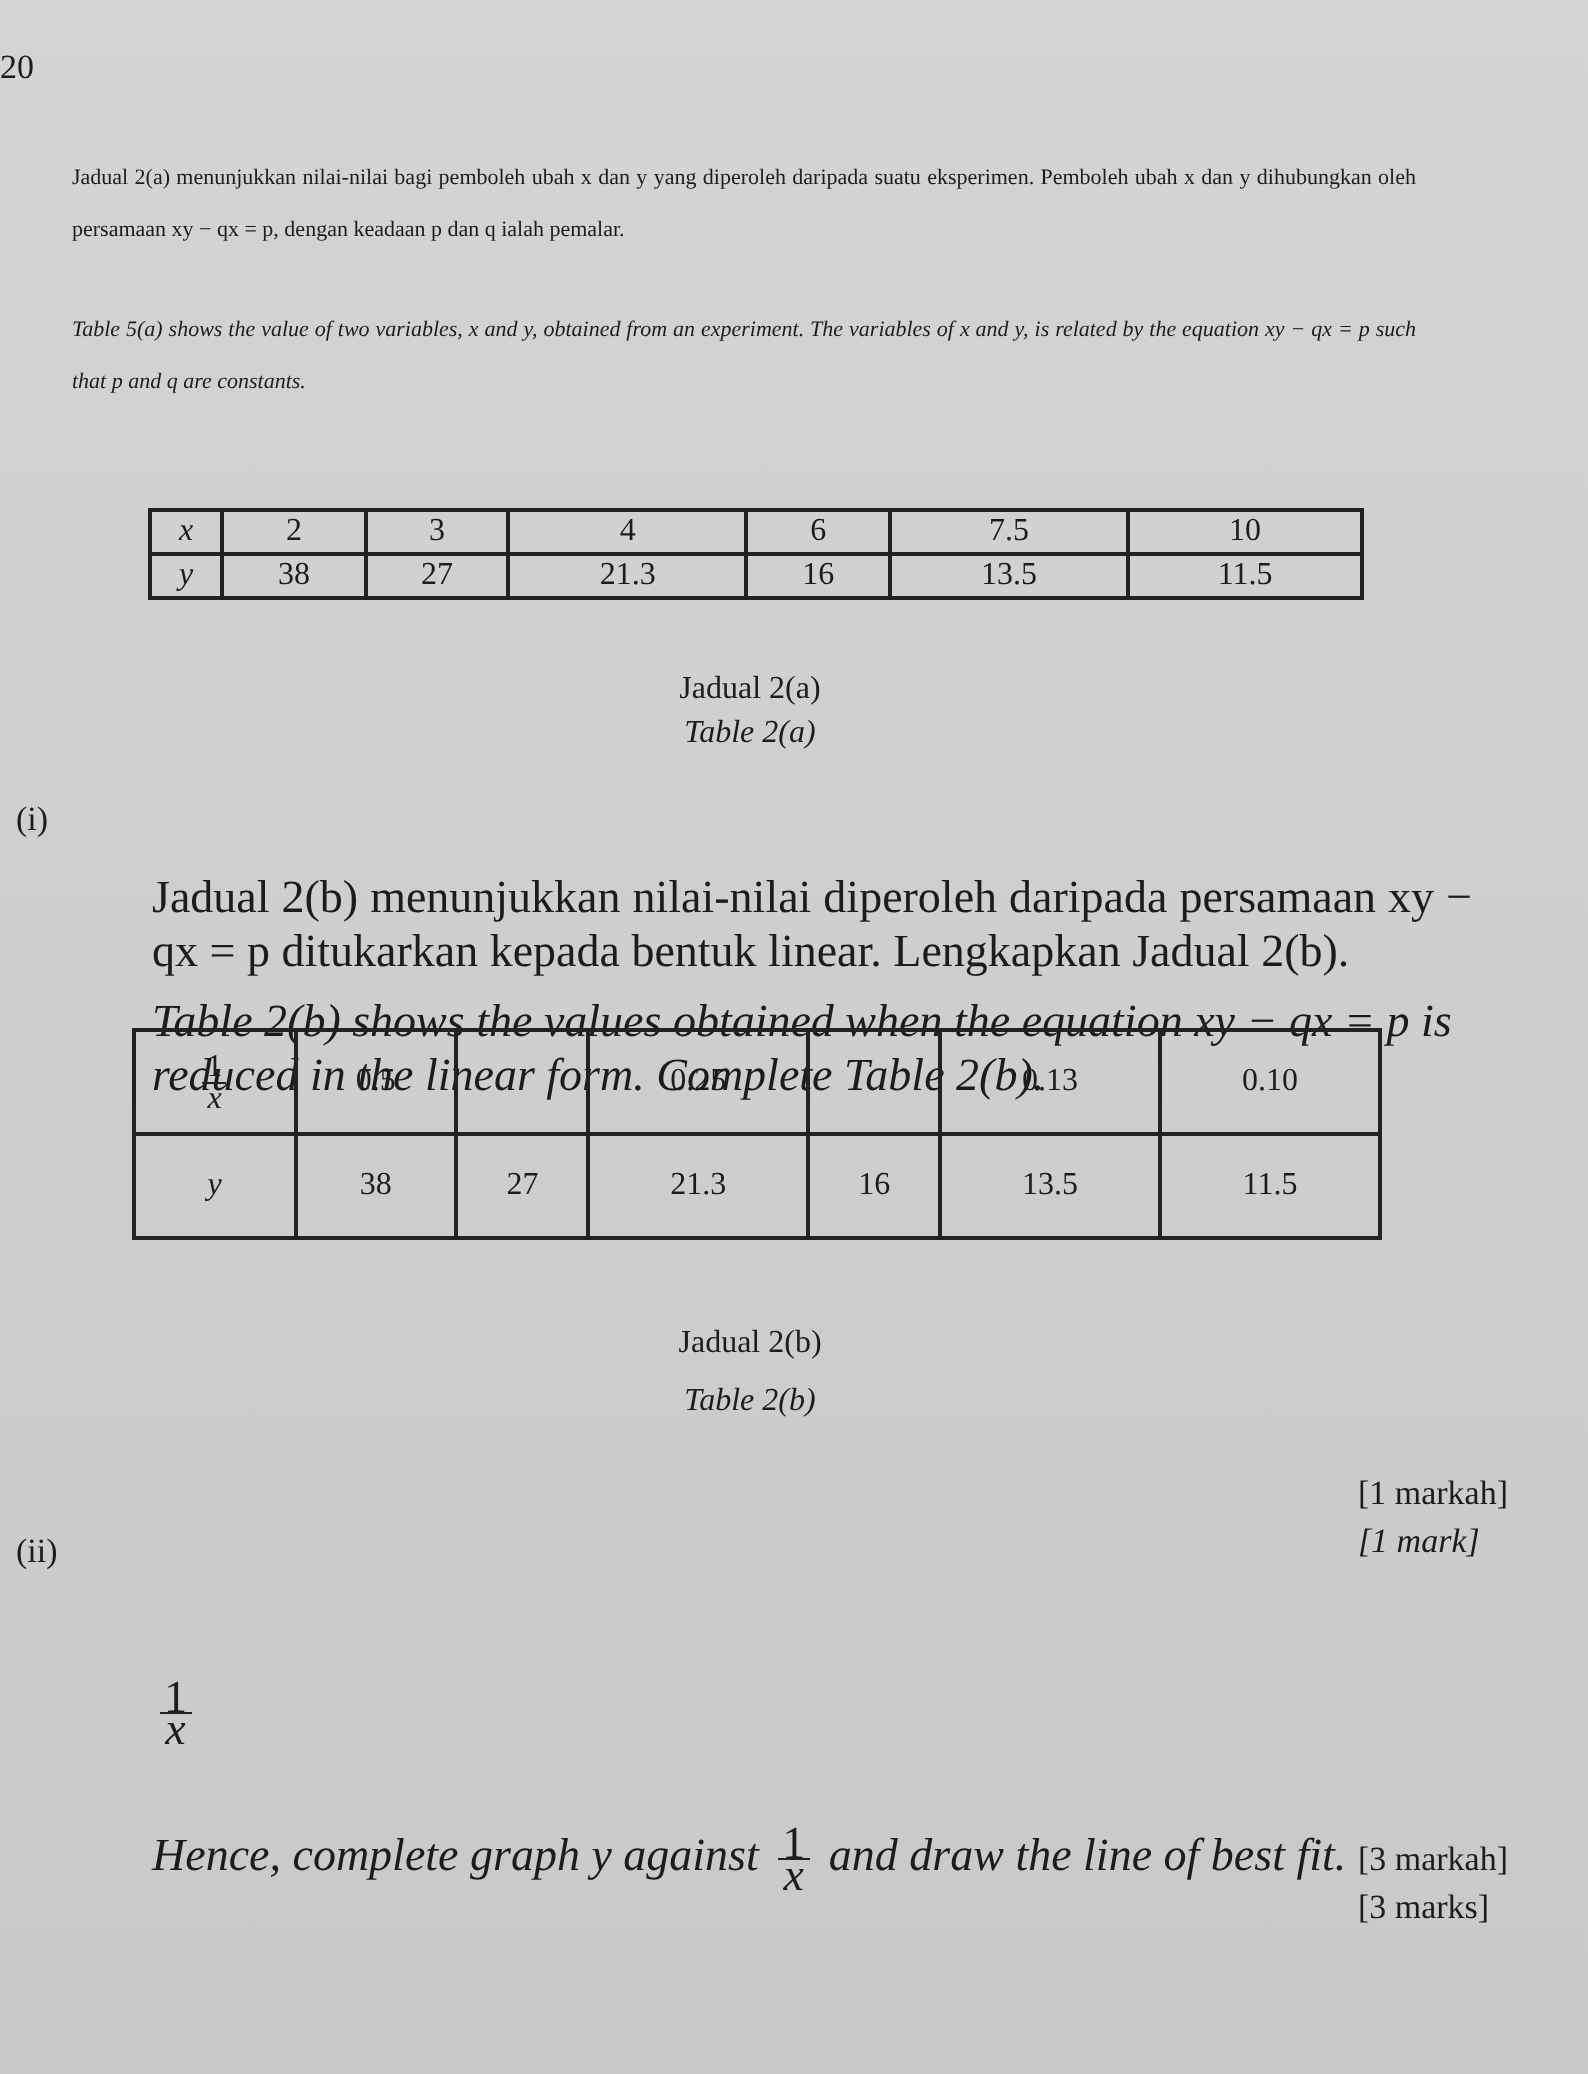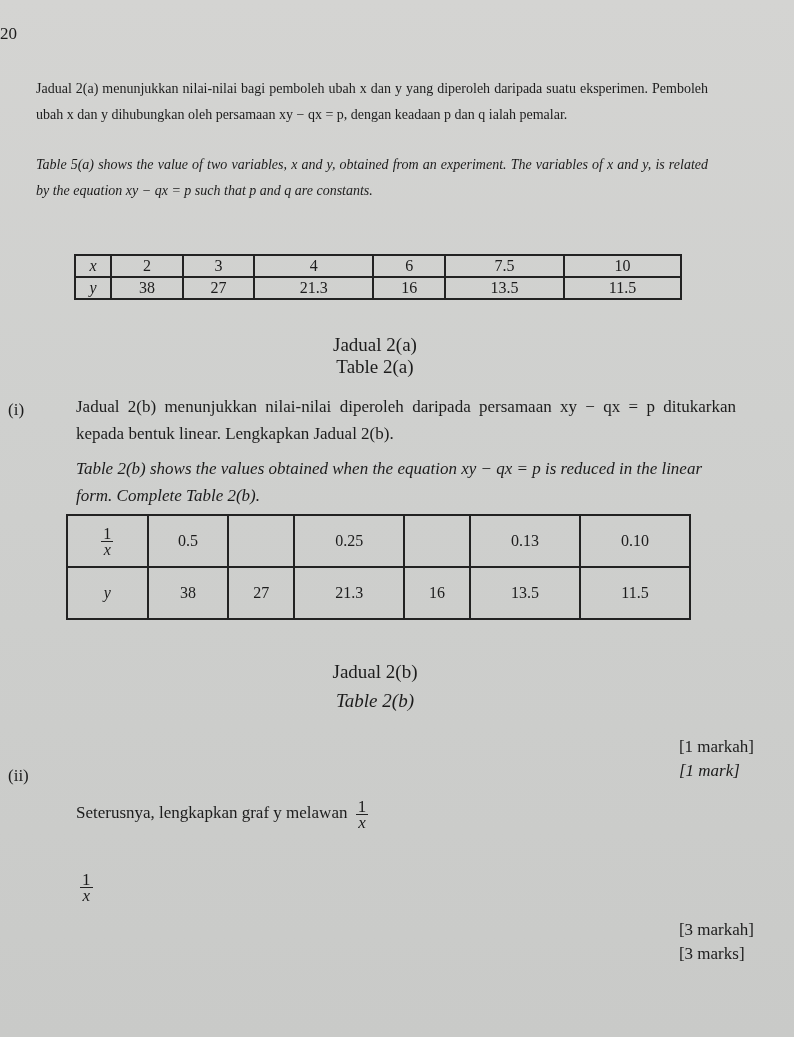--- a/index.html
+++ b/index.html
@@ -4,33 +4,33 @@
 <style>
   html, body { margin: 0; padding: 0; }
   body {
     width: 794px; height: 1037px; overflow: hidden;
     background: linear-gradient(180deg, #d4d4d2 0%, #cfd0ce 40%, #c9cac8 100%);
     color: #1c1c1c;
     font-family: "Liberation Serif", serif;
     position: relative;
   }
   .page-number { position: absolute; top: 24px; left: 0; width: 700px; font-size: 17px; }
-  .para { position: absolute; left: 36px; width: 672px; font-size: 14px; line-height: 26px; }
+  .para { position: absolute; left: 36px; width: 672px; font-size: 11px; line-height: 26px; }
   .para.bm { top: 76px; text-align: justify; }
   .para.en { top: 152px; font-style: italic; text-align: justify; }
   .math { font-style: italic; }
   table.data { position: absolute; border-collapse: collapse; font-size: 16px; }
   table.data td { border: 2px solid #222; text-align: center; padding: 0; }
   #table-a { top: 254px; left: 74px; width: 608px; }
   #table-a td { height: 20px; }
   #table-b { top: 514px; left: 66px; width: 625px; }
   #table-b td { height: 50px; }
-  .caption { position: absolute; left: 0; width: 750px; text-align: center; font-size: 19px; line-height: 22px; }
+  .caption { position: absolute; left: 0; width: 750px; text-align: center; font-size: 16px; line-height: 22px; }
   .q-label { position: absolute; left: 8px; font-size: 17px; }
-  .q-text { position: absolute; left: 76px; width: 660px; font-size: 17px; line-height: 27px; }
+  .q-text { position: absolute; left: 76px; width: 660px; font-size: 23px; line-height: 27px; margin-top: 42px; }
   .q-text.en { font-style: italic; }
   .frac { display: inline-block; vertical-align: middle; text-align: center; font-style: italic; line-height: 15px; margin: 0 4px; }
   .frac .num { display: block; border-bottom: 1.5px solid #222; padding: 0 2px; font-style: normal; }
   .frac .den { display: block; }
   .marks { position: absolute; right: 40px; text-align: left; font-size: 17px; line-height: 24px; }
 </style>
 </head>
 <body>
 
 <div class="page-number">20</div>
@@ -55,21 +55,21 @@
     <td>27</td>
     <td>21.3</td>
     <td>16</td>
     <td>13.5</td>
     <td>11.5</td>
   </tr>
 </tbody>
   </table>
 
 <div class="caption" style="top:334px">Jadual 2(a)</div>
-<div class="caption it" style="top:356px;">Table 2(a)</div>
+<div class="caption it" style="top:356px;font-style:italic">Table 2(a)</div>
 
 <div class="q-label" style="top:400px">(i)</div>
 <div class="q-text" style="top:393px;text-align:justify">Jadual 2(b) menunjukkan nilai-nilai diperoleh daripada persamaan xy − qx = p ditukarkan kepada bentuk linear. Lengkapkan Jadual 2(b).</div>
 <div class="q-text en" style="top:455px">Table 2(b) shows the values obtained when the equation xy − qx = p is reduced in the linear form. Complete Table 2(b).</div>
 
 <table class="data" id="table-b">
   <tbody>
       <tr>
     <td>
       <span class="frac"><span class="num">1</span><span class="den">x</span></span>
@@ -96,23 +96,24 @@
 <div class="caption" style="top:661px">Jadual 2(b)</div>
 <div class="caption" style="top:690px;font-style:italic">Table 2(b)</div>
 
 <div class="marks" style="top:735px">
   <div>[1 markah]</div>
   <div style="font-style:italic">[1 mark]</div>
 </div>
 
 <div class="q-label" style="top:766px">(ii)</div>
 <div class="q-text" style="top:790px;line-height:46px">
-  <span>Seterusnya, lengkapkan graf  y  melawan</span>
   <span class="frac"><span class="num">1</span><span class="den">x</span></span>
 </div>
 <div class="q-text en" style="top:872px">
+  <span>Hence, complete graph   y  against</span>
   <span class="frac"><span class="num">1</span><span class="den">x</span></span>
+  <span>and draw the line of best fit.</span>
 </div>
 
 <div class="marks" style="top:918px">
   <div>[3 markah]</div>
   <div style="">[3 marks]</div>
 </div>
 
 </body></html>

